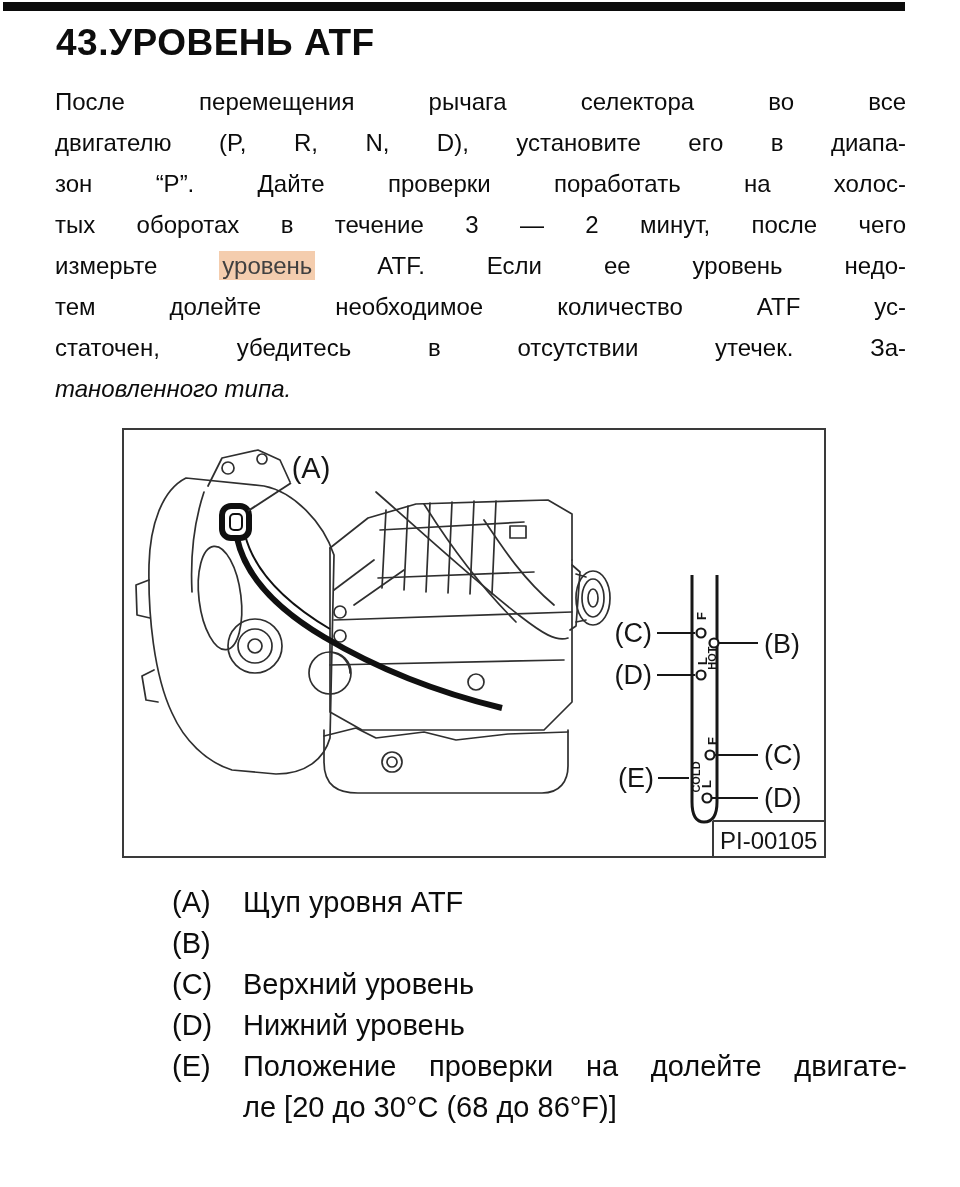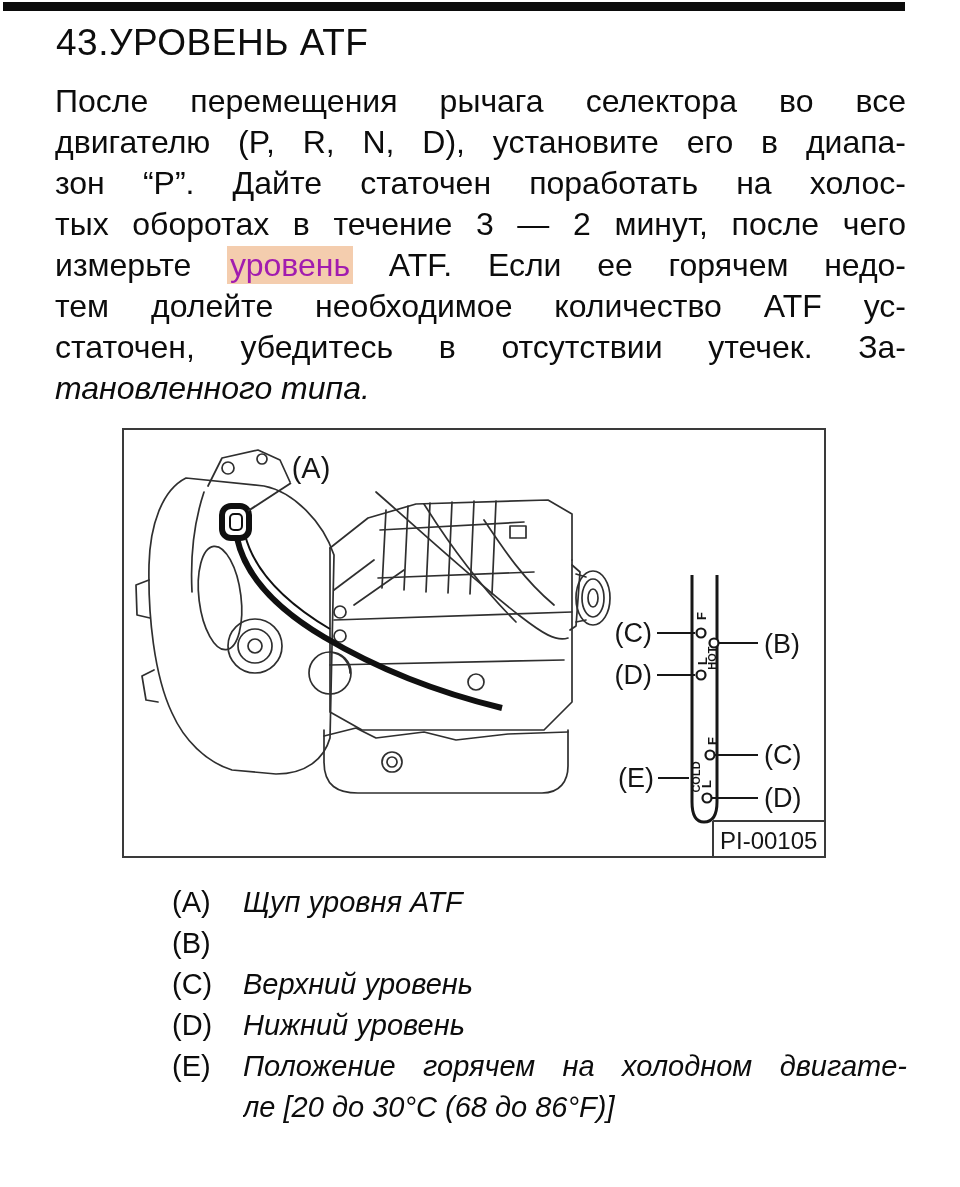--- a/index.html
+++ b/index.html
@@ -10,71 +10,71 @@
     font-family:"Liberation Sans", sans-serif;
     color:#0d0d0d;
     overflow:hidden;
   }
   .topbar{
     position:absolute;left:3px;top:2px;width:902px;height:9px;
     background:#0b0b0b;
   }
   .title{
     position:absolute;left:56px;top:22px;width:850px;
-    font-size:37px;font-weight:400;letter-spacing:.5px;
+    font-size:37px;font-weight:700;letter-spacing:.5px;
     white-space:nowrap;
   }
   .body{
     position:absolute;left:55px;top:81px;width:851px;
-    font-size:32px;line-height:41px;color:#0c0c0c;
+    font-size:24px;line-height:41px;color:#0c0c0c;
   }
   .bline{
     text-align:justify;text-align-last:justify;
     height:41px;overflow:hidden;white-space:normal;
   }
   .bline.last{text-align:left;text-align-last:left;font-style:italic;}
   .hl{
-    background:#f4cdae;color:#a21caf;
+    background:#f4cdae;color:#404040;
     padding:1px 3px;
   }
   .figure{
     position:absolute;left:122px;top:428px;
     width:700px;height:426px;
     border:2px solid #3a3a3a;background:#ffffff;
   }
   .figure svg{display:block;width:700px;height:426px;}
   .legend{
     position:absolute;left:172px;top:882px;width:736px;
     font-size:29px;line-height:41px;color:#0c0c0c;
   }
   .legend-item{display:flex;align-items:flex-start;}
   .legend-key{width:71px;flex:0 0 71px;}
-  .legend-text{width:664px;font-style:italic;}
+  .legend-text{width:664px;}
   .jline{
     text-align:justify;text-align-last:justify;
     height:41px;overflow:hidden;
   }
   .nline{text-align:left;height:41px;overflow:hidden;}
   svg text{font-family:"Liberation Sans", sans-serif;fill:#151515;}
 </style>
 </head>
 <body>
 
 <div class="page">
 
   <div class="topbar"></div>
 
   <div class="title">43.УРОВЕНЬ ATF</div>
 
   <div class="body">
     <div class="bline">После перемещения рычага селектора во все</div>
     <div class="bline">двигателю (P, R, N, D), установите его в диапа-</div>
-    <div class="bline">зон “P”. Дайте статочен поработать на холос-</div>
+    <div class="bline">зон “P”. Дайте проверки поработать на холос-</div>
     <div class="bline">тых оборотах в течение 3 — 2 минут, после чего</div>
-    <div class="bline"><span>измерьте</span> <span class="hl">уровень</span> <span>ATF. Если ее горячем недо-</span></div>
+    <div class="bline"><span>измерьте</span> <span class="hl">уровень</span> <span>ATF. Если ее уровень недо-</span></div>
     <div class="bline">тем долейте необходимое количество ATF ус-</div>
     <div class="bline">статочен, убедитесь в отсутствии утечек. За-</div>
     <div class="bline last">тановленного типа.</div>
   </div>
 
   <div class="figure">
     <svg viewBox="0 0 700 426">
 
       <g stroke="#2f2f2f" stroke-width="1.7" fill="none" stroke-linejoin="round" stroke-linecap="round">
 
@@ -205,19 +205,19 @@
     </div>
     <div class="legend-item">
       <span class="legend-key">(D)</span>
       <div class="legend-text">
           <div class="nline">Нижний уровень</div>
         </div>
     </div>
     <div class="legend-item">
       <span class="legend-key">(E)</span>
       <div class="legend-text">
-        <div class="jline">Положение горячем на холодном двигате-</div>
+        <div class="jline">Положение проверки на долейте двигате-</div>
         <div class="nline">ле [20 до 30°C (68 до 86°F)]</div>
       </div>
     </div>
   </div>
 
 </div>
 
 </body></html>

